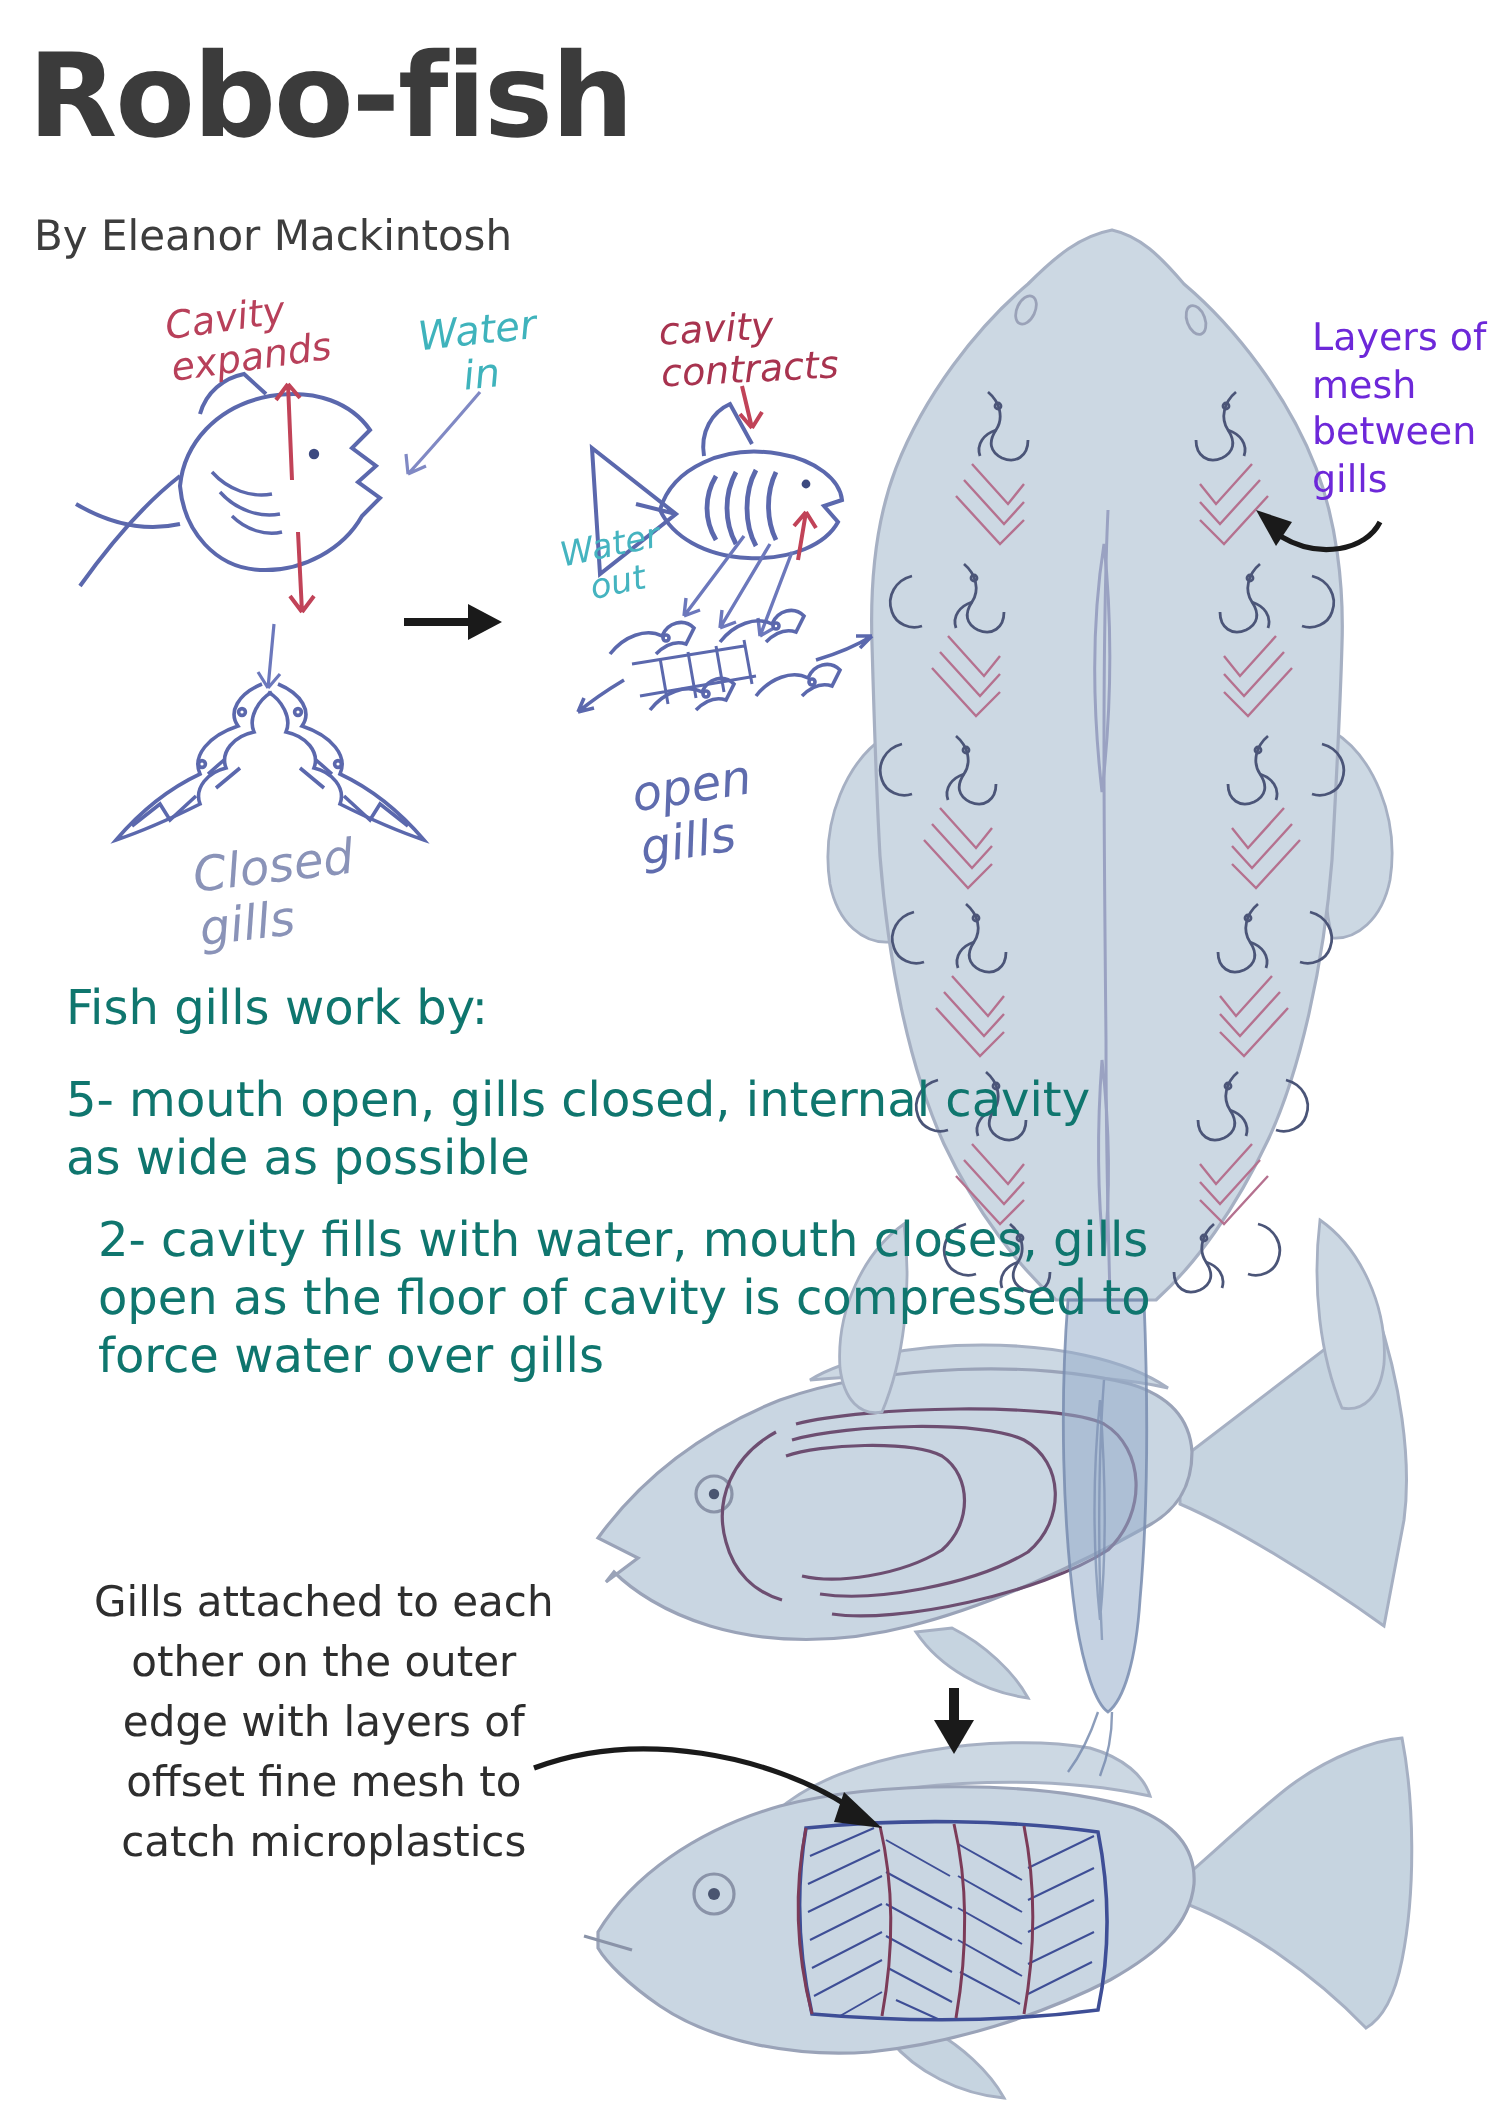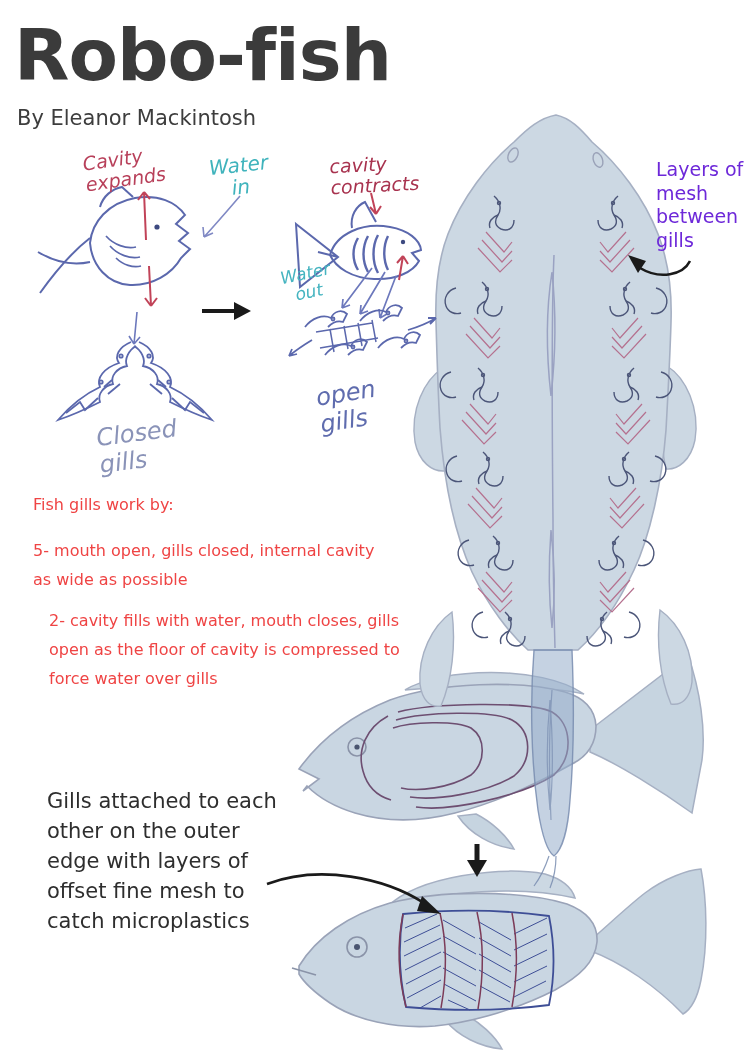--- a/index.html
+++ b/index.html
@@ -4,39 +4,39 @@
 <style>
   html,body{margin:0;padding:0;background:#ffffff;}
   #page{
     position:relative;width:749px;height:1060px;overflow:hidden;
     background:#ffffff;font-family:"DejaVu Sans","Liberation Sans",sans-serif;
   }
   .abs{position:absolute;}
   svg.layer{position:absolute;left:0;top:0;width:749px;height:1060px;pointer-events:none;}
 
   .title{
-    left:14px;top:18px;font-size:72px;font-weight:700;color:#3b3b3b;
+    left:14px;top:18px;font-size:58px;font-weight:700;color:#3b3b3b;
     letter-spacing:-1px;line-height:1.05;text-align:center;
   }
   .byline{left:17px;top:106px;font-size:21px;color:#3d3d3d;}
 
   .hand{white-space:pre-line;line-height:1.12;font-style:italic;}
   .hw-cavity-expands{left:84px;top:148px;font-size:19px;color:#b8405a;transform:rotate(-8deg);}
   .hw-water-in{left:210px;top:154px;font-size:20px;color:#3fb3bc;transform:rotate(-6deg);text-align:center;}
   .hw-cavity-contracts{left:330px;top:154px;font-size:19px;color:#a8334f;transform:rotate(-3deg);}
   .hw-water-out{left:282px;top:264px;font-size:17px;color:#45b4c0;transform:rotate(-12deg);text-align:center;}
   .hw-closed-gills{left:98px;top:420px;font-size:24px;color:#8a93b8;transform:rotate(-7deg);}
   .hw-open-gills{left:318px;top:380px;font-size:24px;color:#5f6cae;transform:rotate(-9deg);}
 
-  .bodytext{white-space:pre-line;color:#ef4444;font-size:16px;line-height:29px;}
+  .bodytext{white-space:pre-line;color:#0f766e;font-size:24px;line-height:29px;}
   .intro{left:33px;top:490px;}
   .step1{left:33px;top:536px;}
   .step2{left:33px;top:606px;margin-left:16px;}
   .mesh-note{left:656px;top:158px;font-size:19px;line-height:23.5px;color:#6d28d9;white-space:pre-line;}
-  .gills-note{left:47px;top:786px;font-size:21px;line-height:30px;color:#2e2e2e;white-space:pre-line;}
+  .gills-note{left:47px;top:786px;font-size:21px;line-height:30px;color:#2e2e2e;white-space:pre-line;text-align:center;}
 </style>
 </head>
 <body>
 
 <div id="page">
 
   <svg class="layer" viewBox="0 0 749 1060" aria-hidden="true">
 
     <g>
       <path d="M 405,690 C 440,668 540,664 584,694 C 540,684 450,686 405,690 Z" fill="#ccd8e3" stroke="#a6b0c3" stroke-width="1.5"></path>

